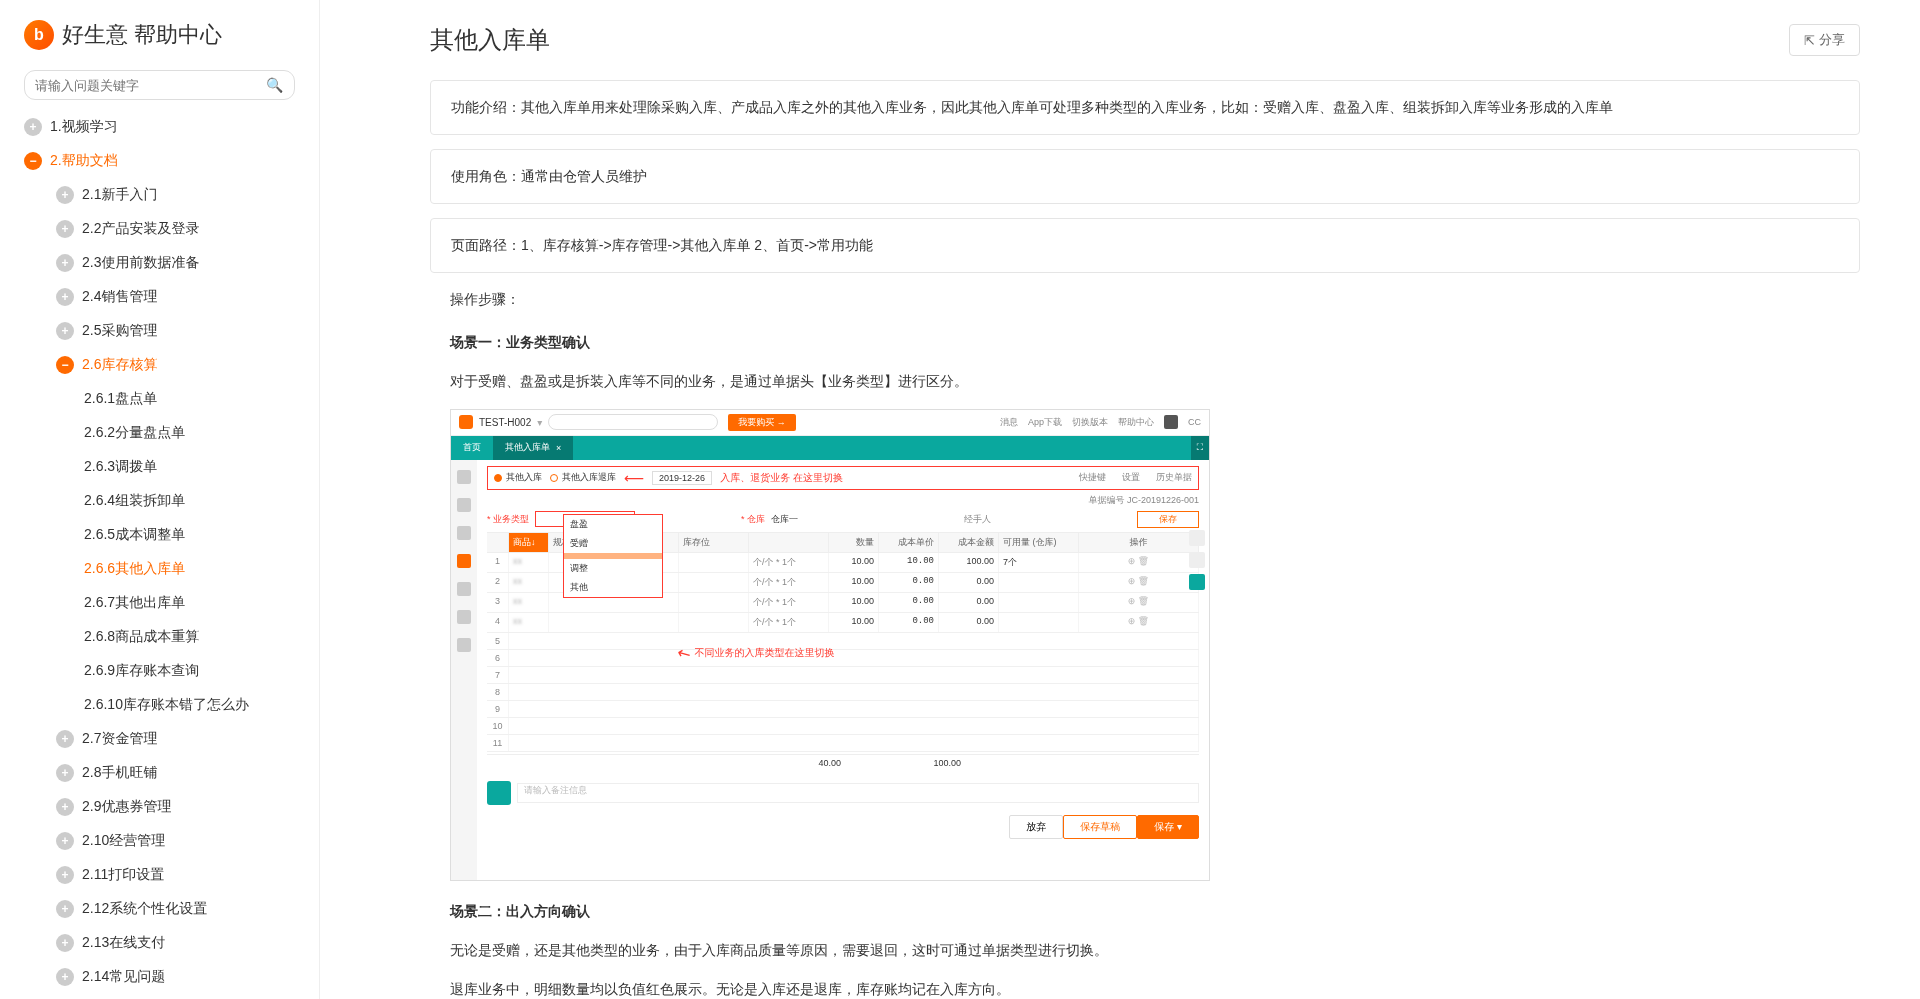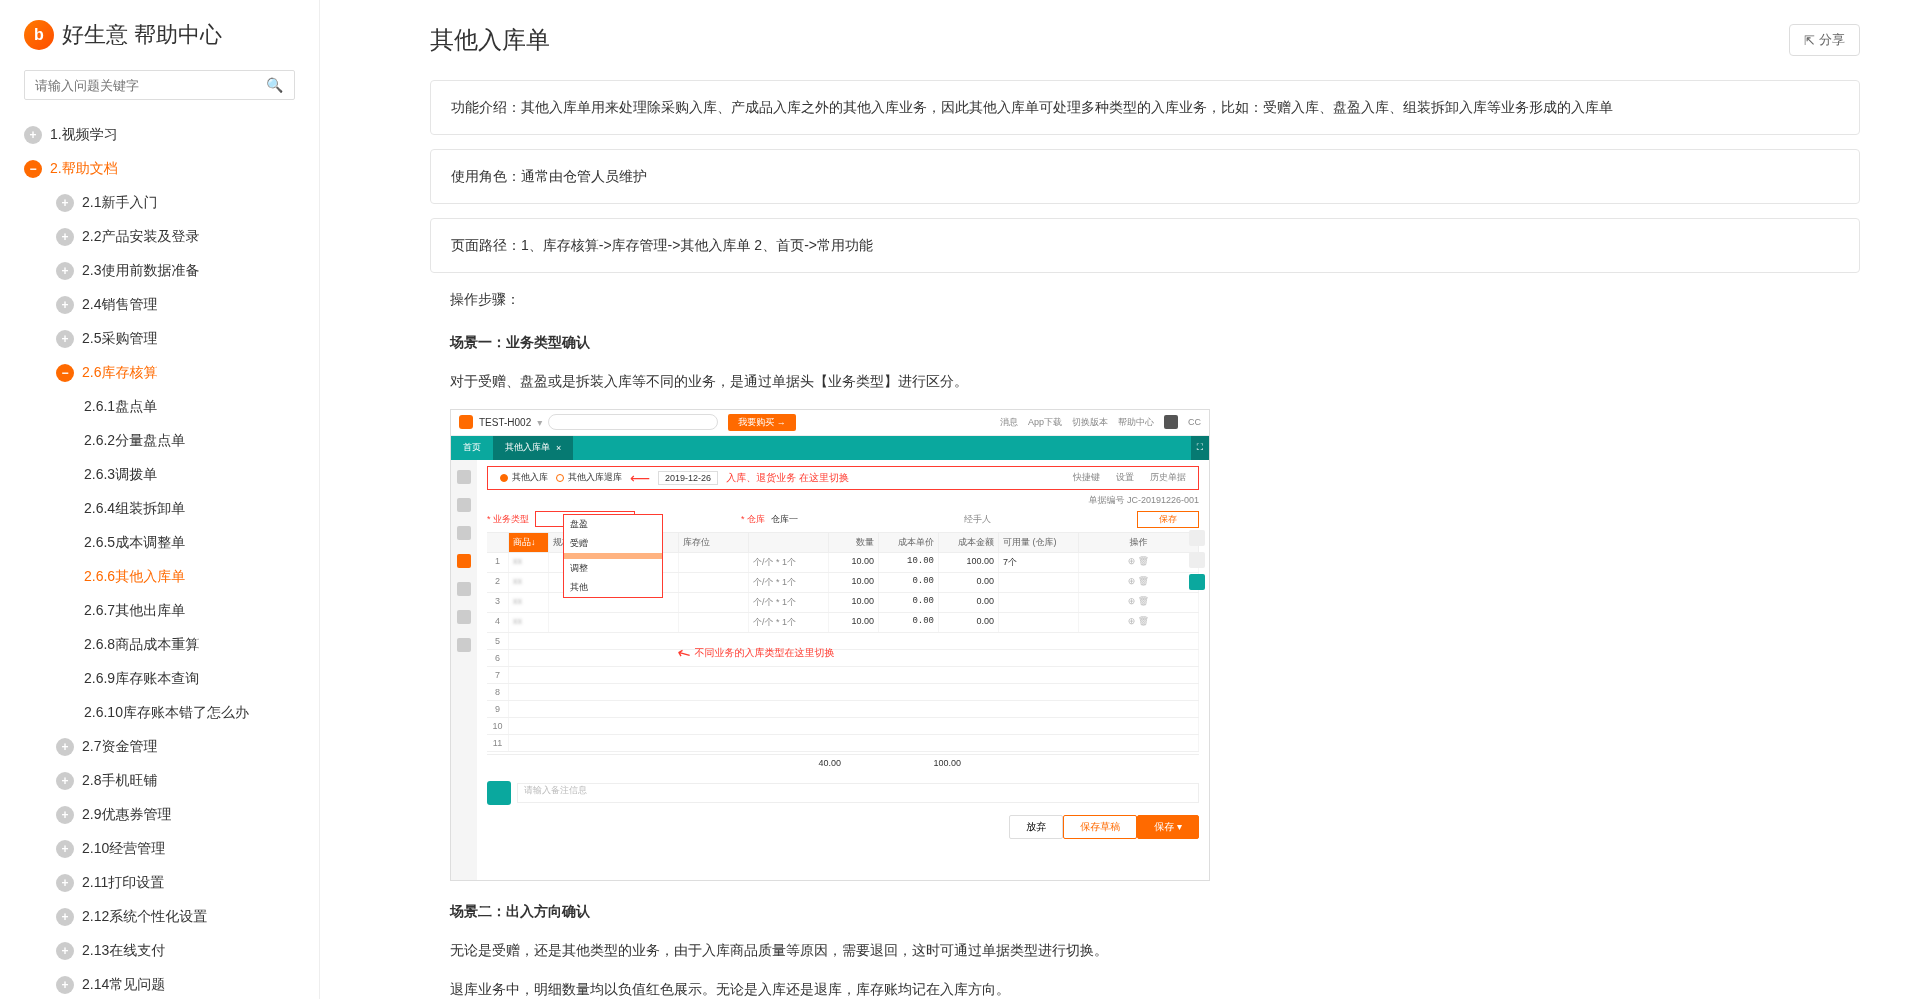--- a/index.html
+++ b/index.html
@@ -2,21 +2,21 @@
 <html><head>
 <meta charset="utf-8">
 <style>
 * { margin: 0; padding: 0; box-sizing: border-box; }
 body { font-family: "Microsoft YaHei", Arial, sans-serif; font-size: 14px; color: #333; background: #fff; }
 .container { display: flex; width: 1920px; height: 999px; }
 .sidebar { width: 320px; padding: 20px 24px; border-right: 1px solid #eee; overflow-y: auto; }
 .logo-row { display: flex; align-items: center; gap: 8px; margin-bottom: 20px; }
 .logo { width: 30px; height: 30px; border-radius: 50%; background: linear-gradient(135deg,#ff7a00,#ff4d00); display: flex; align-items: center; justify-content: center; color: #fff; font-weight: bold; font-size: 16px; }
 .brand { font-size: 22px; color: #333; }
-.search-box { display: flex; align-items: center; border: 1px solid #ddd; border-radius: 2px; padding: 6px 10px; margin-bottom: 18px; }
+.search-box { display: flex; align-items: center; border: 1px solid #ddd; border-radius: 11px; padding: 6px 10px; margin-bottom: 10px; }
 .search-box input { border: none; outline: none; flex: 1; font-size: 13px; }
 .search-icon { color: #888; font-size: 14px; }
 .nav { list-style: none; }
 .nav li { padding: 8px 0; font-size: 14px; color: #333; cursor: pointer; display: flex; align-items: center; }
 .nav li.lvl1 { padding-left: 0; }
 .nav li.lvl2 { padding-left: 32px; }
 .nav li.lvl3 { padding-left: 60px; }
 .nav li.active { color: #ff6a00; }
 .nav-icon { width: 18px; height: 18px; border-radius: 50%; display: inline-flex; align-items: center; justify-content: center; margin-right: 8px; font-size: 12px; font-weight: bold; flex-shrink: 0; }
 .nav-icon.plus { background: #ccc; color: #fff; }
@@ -38,21 +38,21 @@
 .ss-avatar { width: 14px; height: 14px; background: #555; border-radius: 2px; }
 .ss-tabs { height: 24px; background: #0aa89e; display: flex; align-items: center; color: #fff; font-size: 9px; }
 .ss-tab { padding: 0 12px; height: 100%; display: flex; align-items: center; }
 .ss-tab.active { background: #067a72; }
 .ss-tab .x { margin-left: 6px; }
 .ss-tabs-right { margin-left: auto; background: #067a72; width: 18px; height: 24px; display: flex; align-items: center; justify-content: center; }
 .ss-leftrail { position: absolute; left: 0; top: 50px; width: 26px; bottom: 0; background: #f5f5f5; display: flex; flex-direction: column; align-items: center; gap: 14px; padding-top: 10px; }
 .ss-rail-icon { width: 14px; height: 14px; background: #ccc; border-radius: 2px; }
 .ss-rail-icon.active { background: #ff6a00; }
 .ss-body { position: absolute; left: 26px; right: 0; top: 50px; bottom: 0; background: #fff; padding: 6px 10px; }
-.ss-row1 { display: flex; align-items: center; gap: 8px; border: 1.5px solid #ff3b30; padding: 3px 12px; }
+.ss-row1 { display: flex; align-items: center; gap: 8px; border: 1.5px solid #ff3b30; padding: 3px 6px; }
 .ss-radio { display: flex; align-items: center; gap: 4px; font-size: 9px; }
 .ss-radio .dot { width: 8px; height: 8px; border: 1px solid #ff6a00; border-radius: 50%; }
 .ss-radio.on .dot { background: #ff6a00; }
 .ss-arrow { color: #ff3b30; font-size: 14px; }
 .ss-date { border: 1px solid #ddd; padding: 1px 6px; font-size: 9px; }
 .ss-anno { color: #ff3b30; font-size: 10px; }
 .ss-rightlinks { margin-left: auto; display: flex; gap: 16px; font-size: 9px; color: #888; }
 .ss-docno { text-align: right; color: #888; font-size: 9px; margin: 4px 0; }
 .ss-row2 { display: flex; align-items: center; gap: 6px; font-size: 9px; margin: 4px 0; }
 .ss-label { color: #888; }

